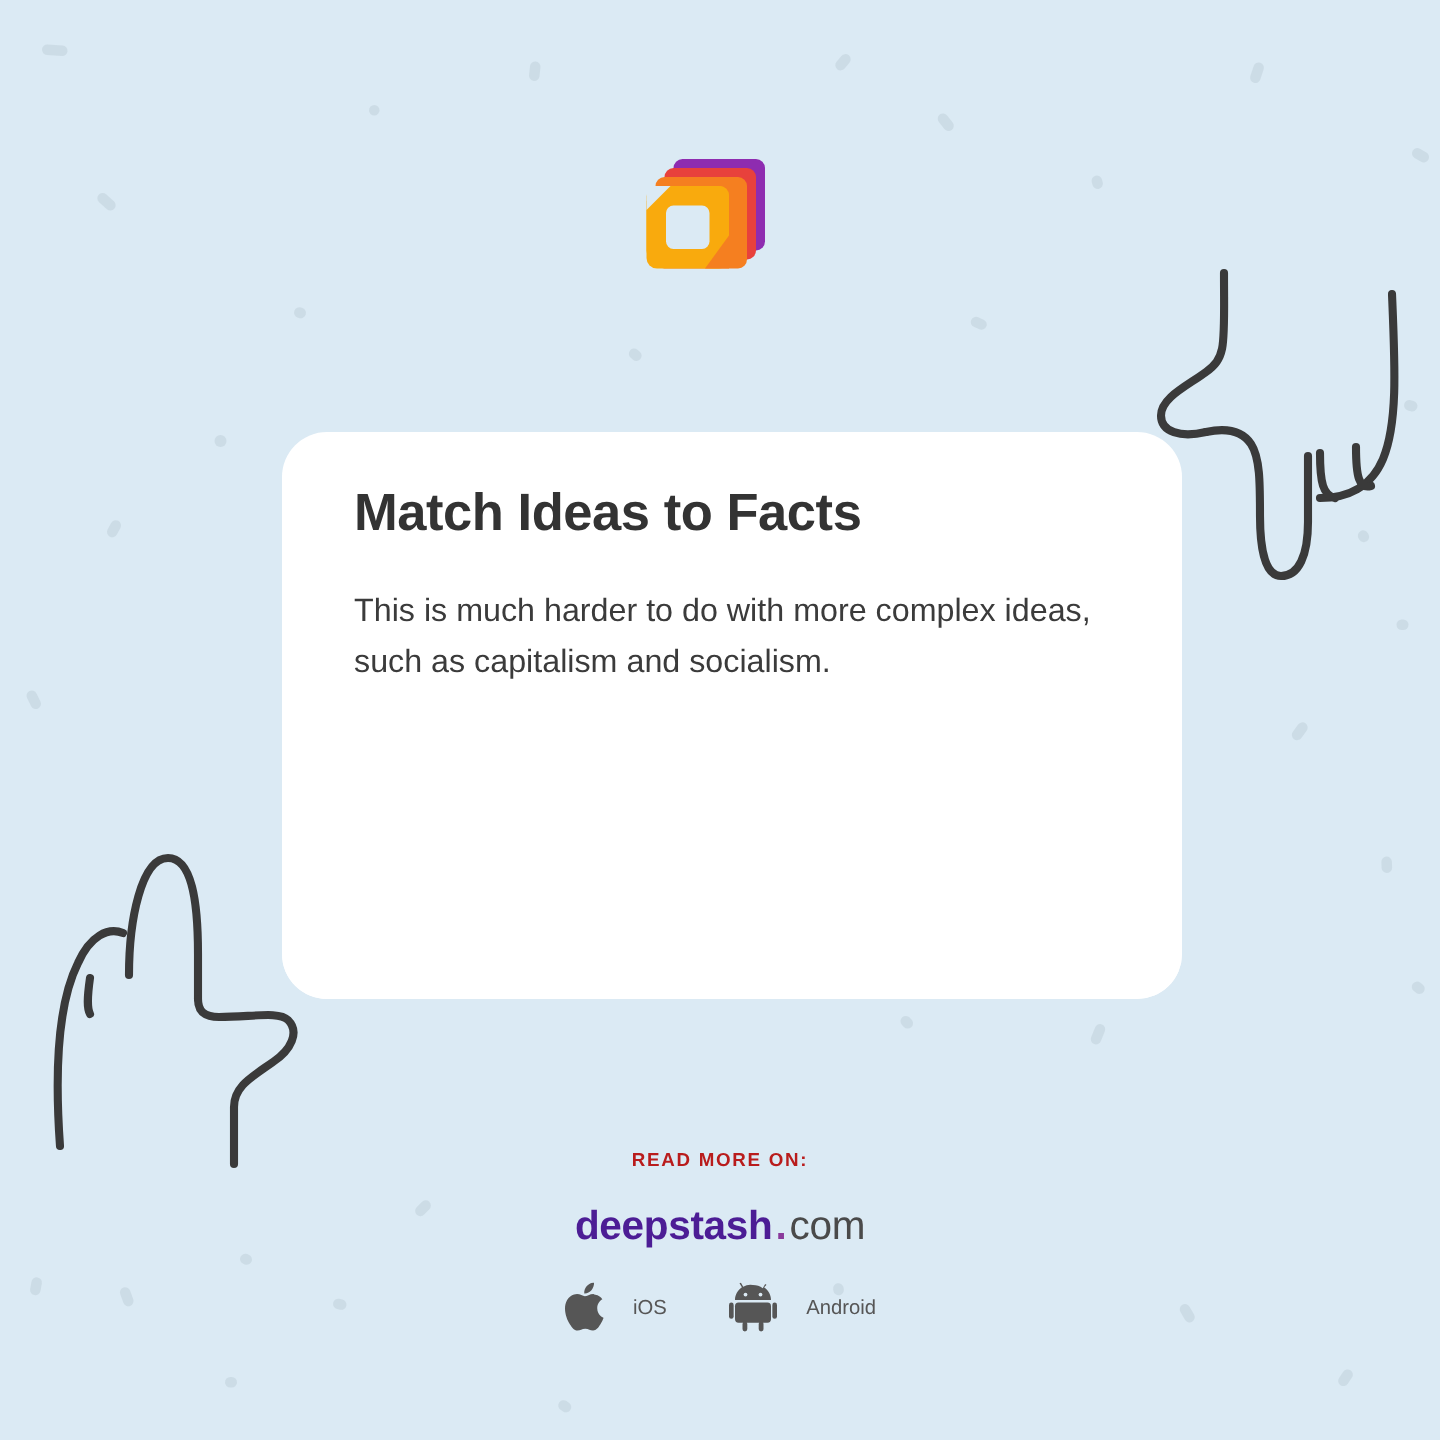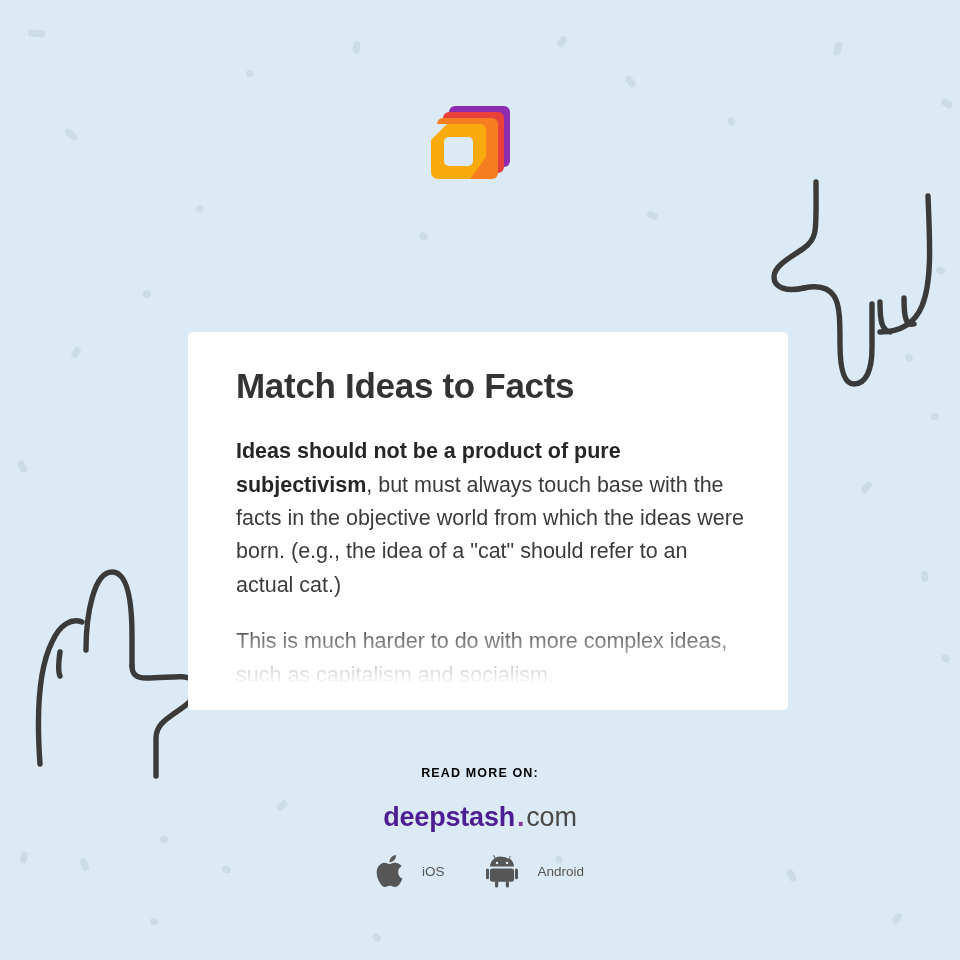--- a/index.html
+++ b/index.html
@@ -52,23 +52,22 @@
   #hand-left  { left: 22px;  top: 558px; }
 
   
   #card {
     position: absolute;
     left: 188px;
     top: 288px;
     width: 600px;
     height: 378px;
     background: #ffffff;
-    border-radius: 5px;
+    border-radius: 30px;
     overflow: hidden;
-    margin-top: 44px;
   }
   #card-inner {
     position: absolute;
     left: 0;
     top: 0;
     width: 600px;
     padding: 34px 42px 0 48px;
     box-sizing: border-box;
   }
   #card-title {
@@ -105,21 +104,21 @@
     position: absolute;
     left: 0;
     top: 766px;
     width: 960px;
     text-align: center;
   }
   #read-more {
     font-size: 12.5px;
     font-weight: bold;
     letter-spacing: 1.15px;
-    color: #000000;
+    color: #b91c1c;
     margin: 0;
   }
   #wordmark {
     margin-top: 24px;
     font-size: 27px;
     letter-spacing: -0.2px;
     line-height: 1;
   }
   #wm-name { font-weight: bold; color: #4c1d95; }
   #wm-dot  { color: #8a3a9b; font-weight: bold; padding: 0 2px; }
@@ -217,23 +216,20 @@
       <path d="M110 108 C110 116 114 120 124 120 C146 120 164 116 170 122 C178 130 172 142 160 150 C146 160 134 166 134 180 L134 218"></path>
       <path d="M18 206 C14 150 18 108 30 84 C38 66 50 60 60 64"></path>
       <path d="M38 94 C36 108 36 114 38 118"></path>
     </svg>
   </div>
 
   <div id="card">
     <div id="card-inner">
       <h1 id="card-title">Match Ideas to Facts</h1>
 
-      <p class="para">
-        <b>Ideas should not be a product of pure subjectivism</b><span>, but must always touch base with the facts in the objective world from which the ideas were born. (e.g., the idea of a "cat" should refer to an actual cat.)</span>
-      </p>
 
       <p class="para">
         <span>This is much harder to do with more complex ideas, such as capitalism and socialism.</span>
       </p>
     </div>
     <div id="fade"></div>
   </div>
 
   <div id="footer">
     <p id="read-more">READ MORE ON:</p>

